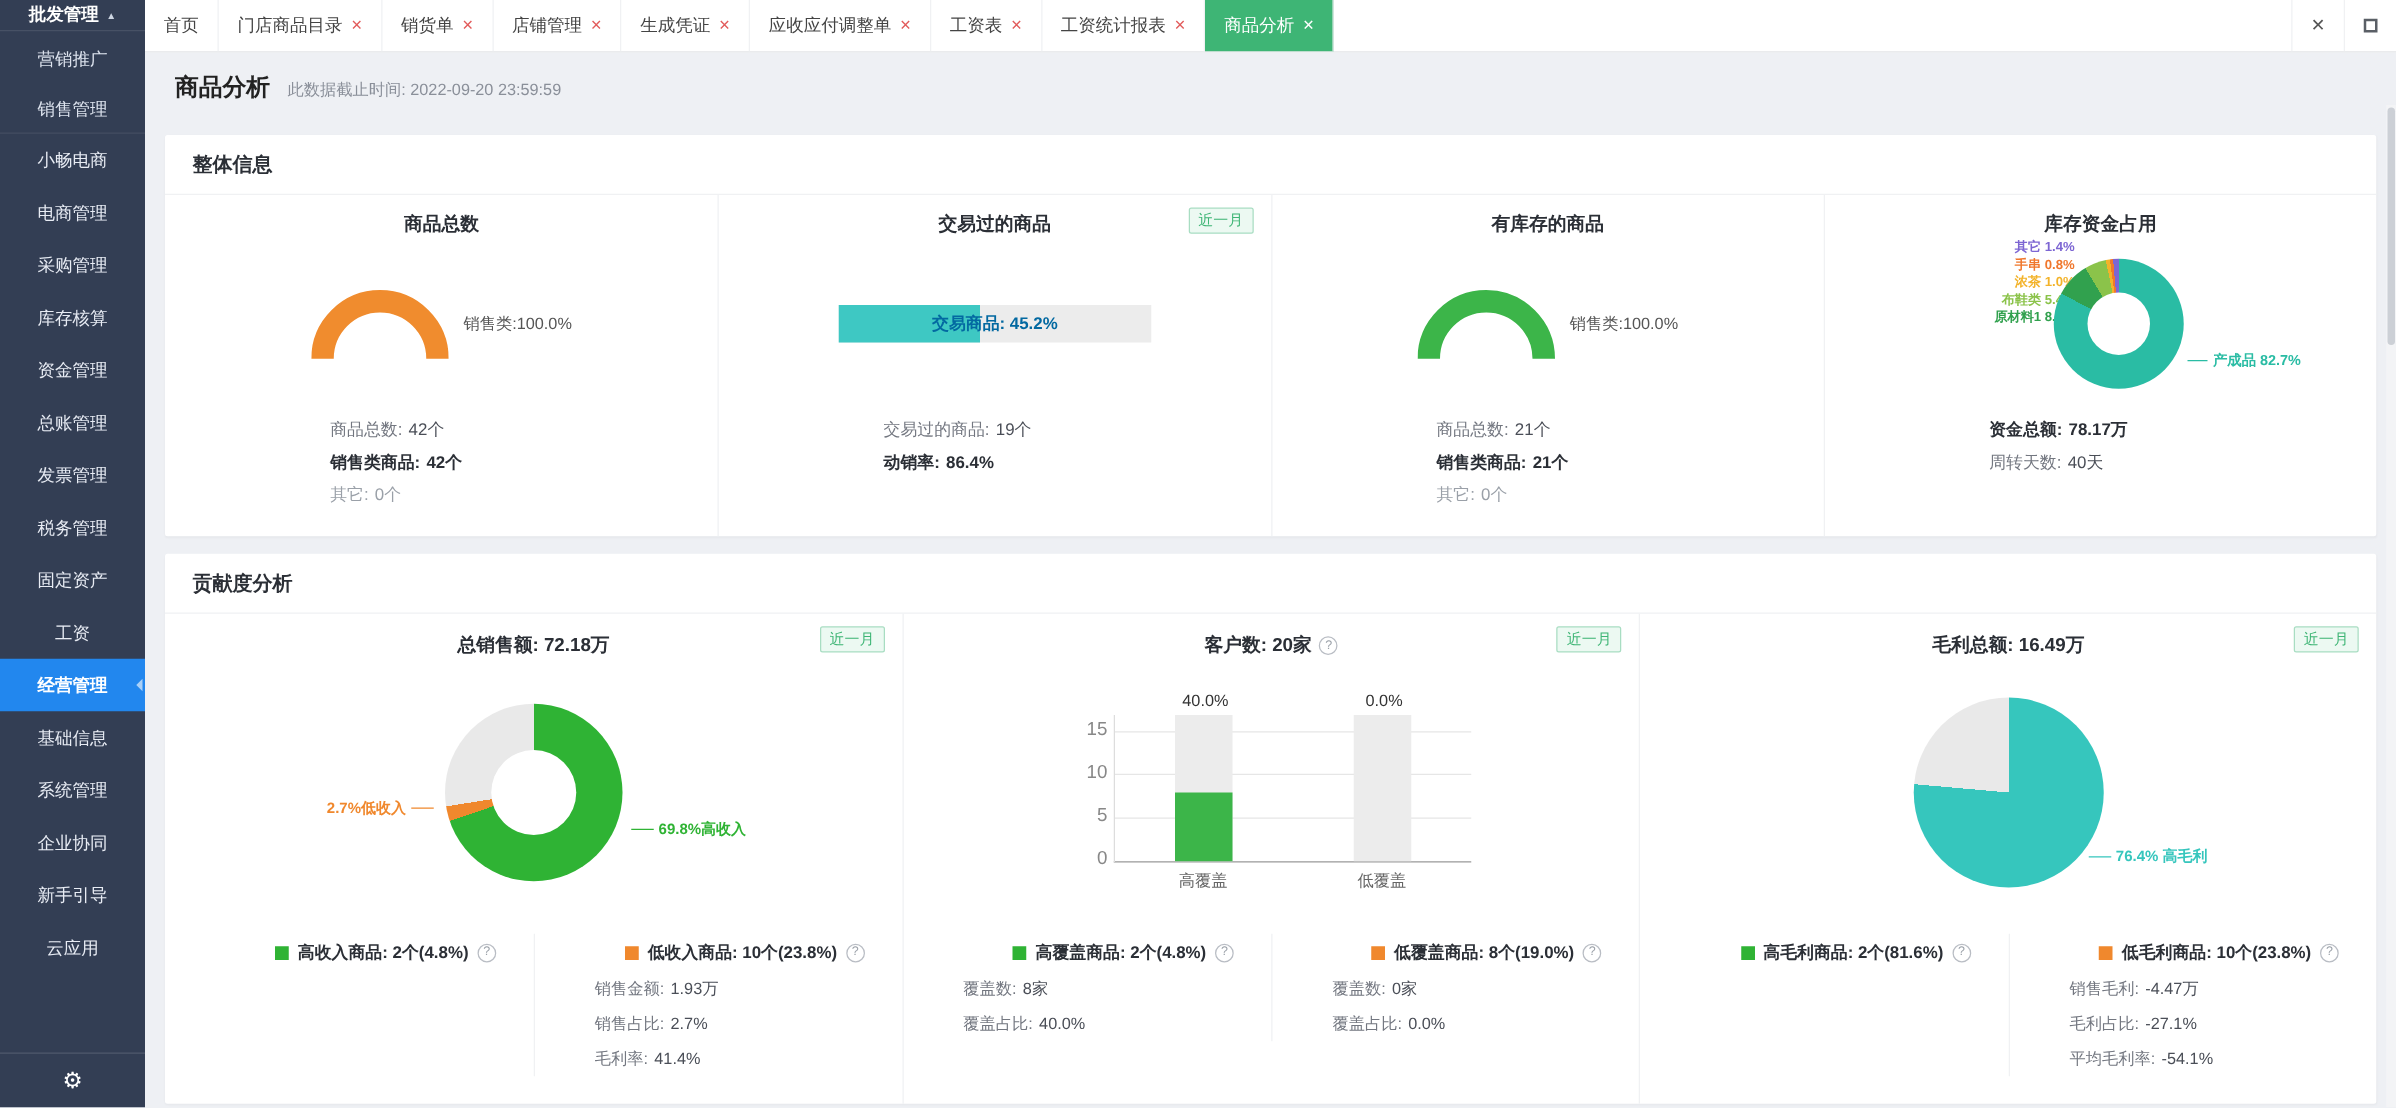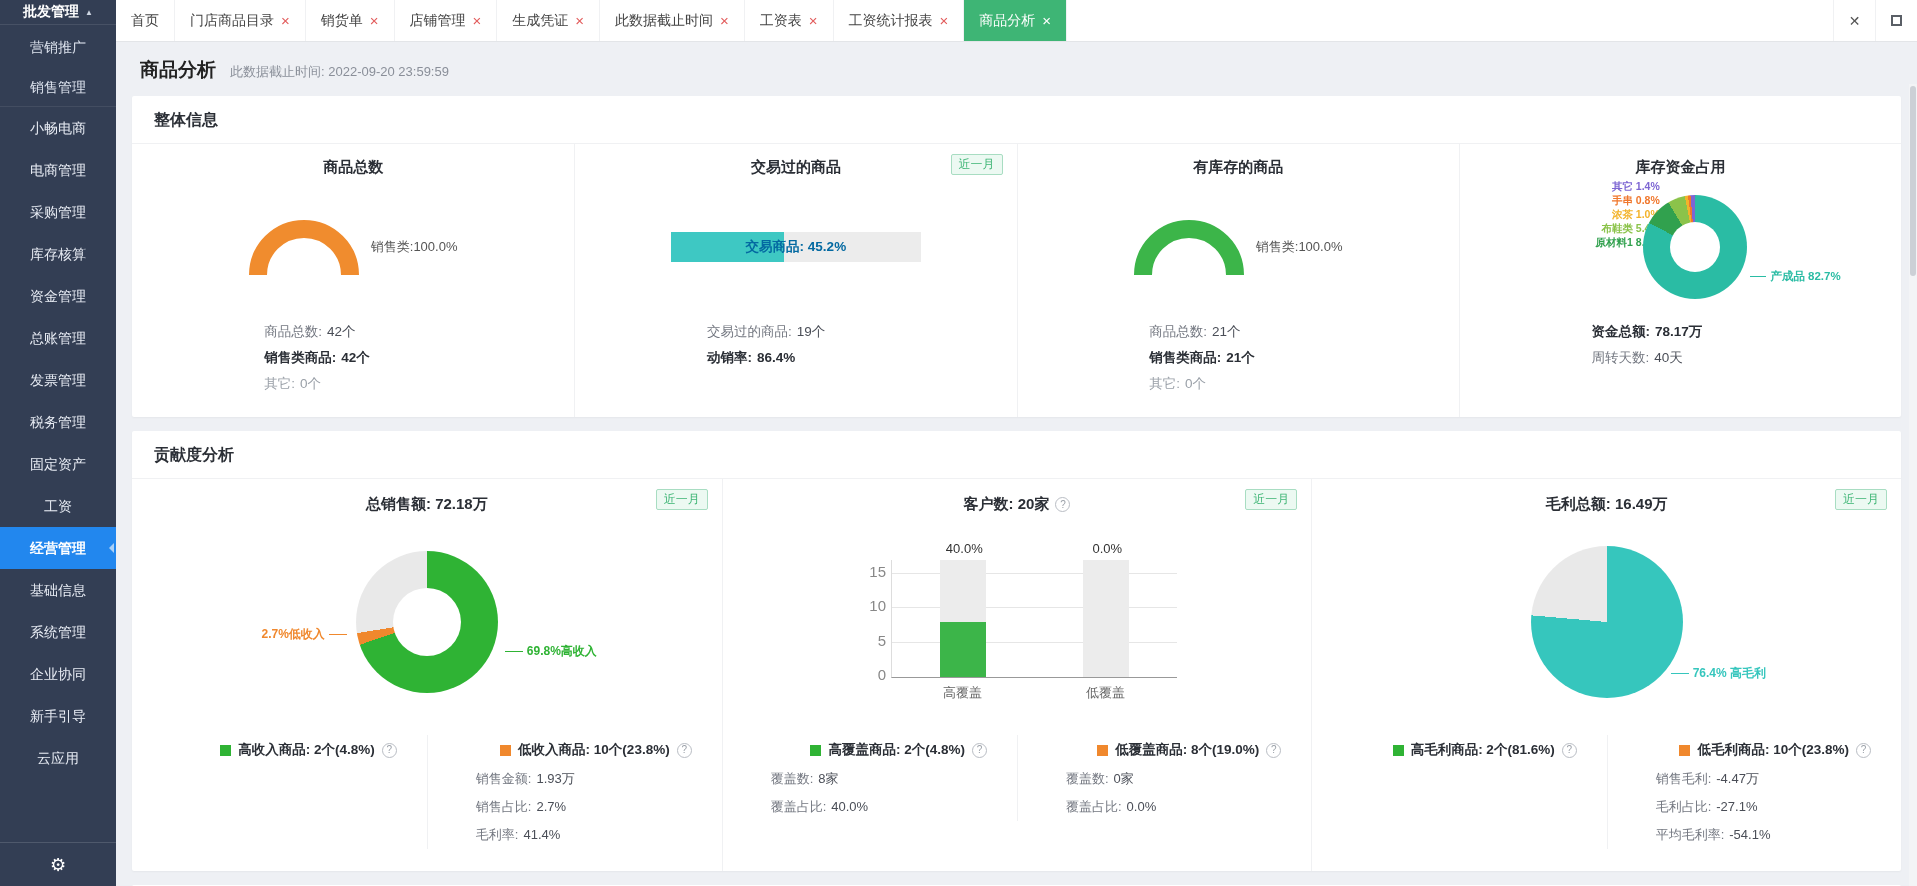--- a/index.html
+++ b/index.html
@@ -33,21 +33,21 @@
 .tb-actions{margin-left:auto;display:flex;align-items:stretch;}
 .tb-icon{width:42px;display:flex;align-items:center;justify-content:center;color:#555;
   border-left:1px solid #f0f1f3;cursor:pointer;font-size:14px;}
 .fs-box{width:11px;height:11px;border:2px solid #5a5f66;display:block;}
 
 
 .content{flex:1;overflow:hidden;position:relative;padding:0 16px;}
 .page-head{display:flex;align-items:baseline;gap:14px;padding:15px 8px 13px;}
 .page-title{font-size:19px;font-weight:bold;color:#222;}
 .page-sub{font-size:13px;color:#8a8f99;}
-.card{background:#fff;border-radius:2px;margin-bottom:14px;box-shadow:0 1px 2px rgba(0,0,0,.04);}
+.card{background:#fff;border-radius:2px;margin-bottom:14px;box-shadow:0 1px 2px rgba(0,0,0,.04);margin-top:12px;}
 .card-title{font-size:16px;font-weight:bold;color:#2b2f36;padding:14px 22px 12px;border-bottom:1px solid #f0f1f3;}
 
 
 .ov-grid{display:grid;grid-template-columns:repeat(4,1fr);}
 .ov-panel{position:relative;padding:14px 10px 20px;}
 .ov-panel+.ov-panel{border-left:1px solid #f0f1f3;}
 .panel-h{font-size:15px;font-weight:bold;text-align:center;color:#2b2f36;}
 .badge{position:absolute;top:10px;right:14px;font-size:12px;color:#3eb575;background:#ecf9f2;
   border:1px solid #a8ddc2;border-radius:2px;padding:1px 7px;white-space:nowrap;}
 .chartzone{height:140px;position:relative;display:flex;align-items:center;justify-content:center;}
@@ -165,21 +165,21 @@
       </div>
       <div class="tab">
         <span>店铺管理</span>
         <span class="tclose">×</span>
       </div>
       <div class="tab">
         <span>生成凭证</span>
         <span class="tclose">×</span>
       </div>
       <div class="tab">
-        <span>此数据截止时间</span>
+        <span>应收应付调整单</span>
         <span class="tclose">×</span>
       </div>
       <div class="tab">
         <span>工资表</span>
         <span class="tclose">×</span>
       </div>
       <div class="tab">
         <span>工资统计报表</span>
         <span class="tclose">×</span>
       </div>

